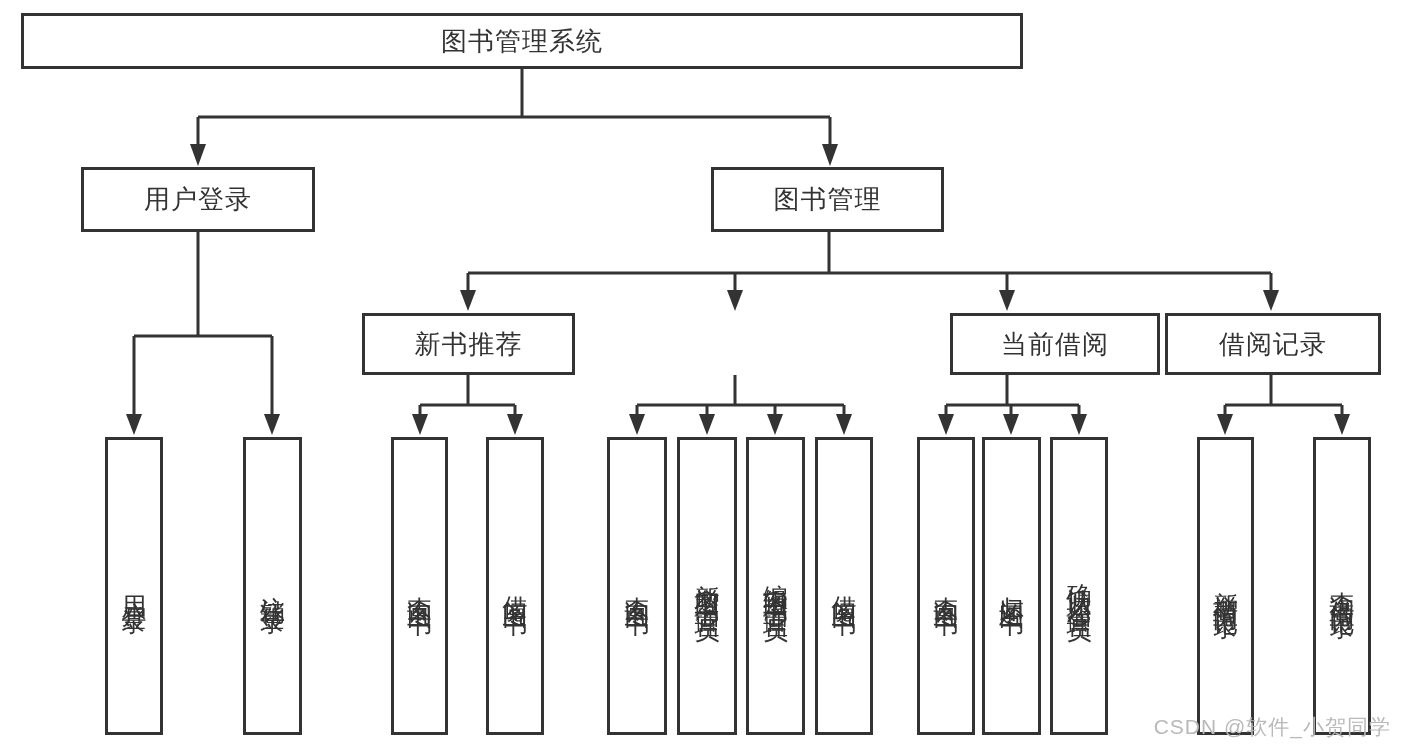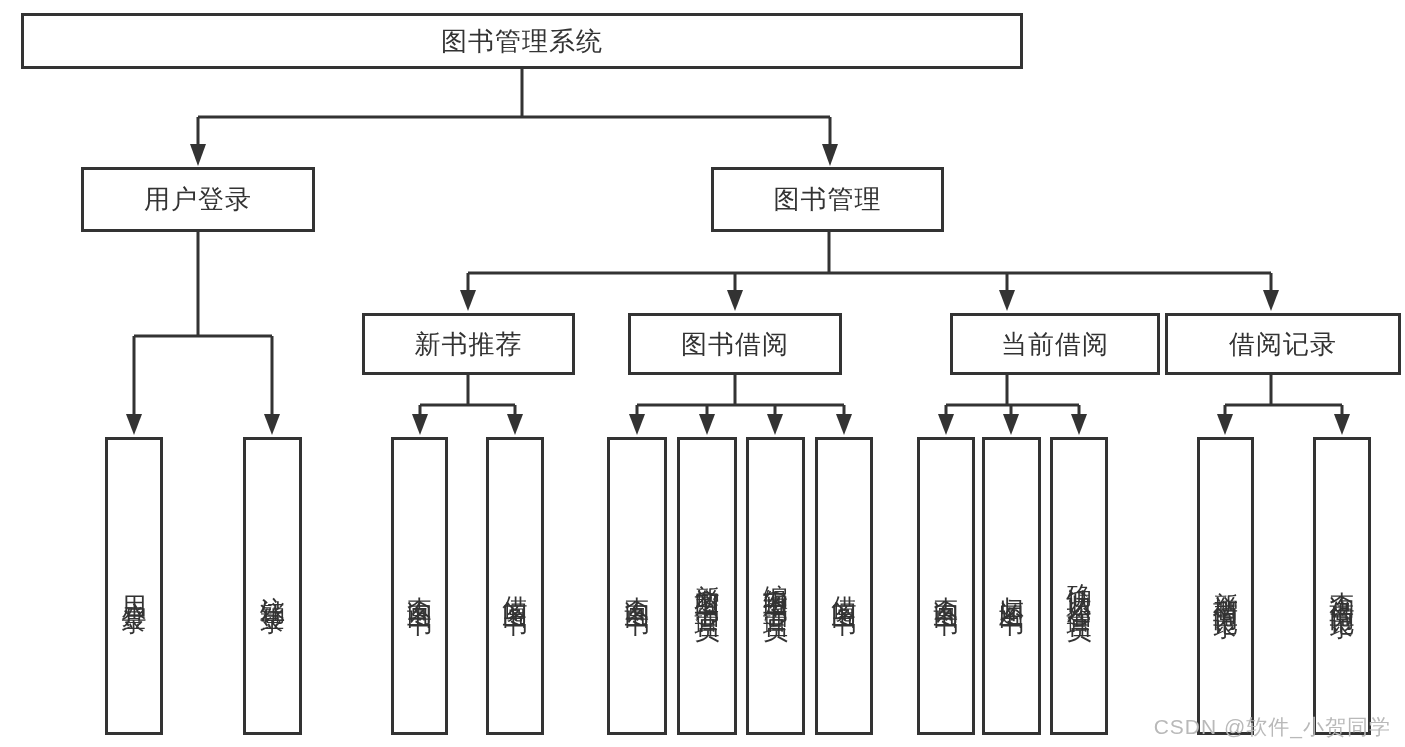--- a/index.html
+++ b/index.html
@@ -121,27 +121,24 @@
   <div class="node" style="left:81px; top:167px; width:234px; height:65px;">
     <span>用户登录</span>
   </div>
   <div class="node" style="left:711px; top:167px; width:233px; height:65px;">
     <span>图书管理</span>
   </div>
 
   <div class="node" style="left:362px; top:313px; width:213px; height:62px;">
     <span>新书推荐</span>
   </div>
-  <div class="node" style="left:628px; top:313px; width:214px; height:62px;">
-    <span>图书借阅</span>
-  </div>
   <div class="node" style="left:950px; top:313px; width:210px; height:62px;">
     <span>当前借阅</span>
   </div>
-  <div class="node" style="left:1165px; top:313px; width:236px; height:62px;">
+  <div class="node" style="left:1165px; top:313px; width:216px; height:62px;">
     <span>借阅记录</span>
   </div>
 
   <div class="vnode" style="left:105px; top:437px; width:58px; height:298px;">
     <span class="vtext">用户登录</span>
   </div>
   <div class="vnode" style="left:243px; top:437px; width:59px; height:298px;">
     <span class="vtext">注销登录</span>
   </div>
 

